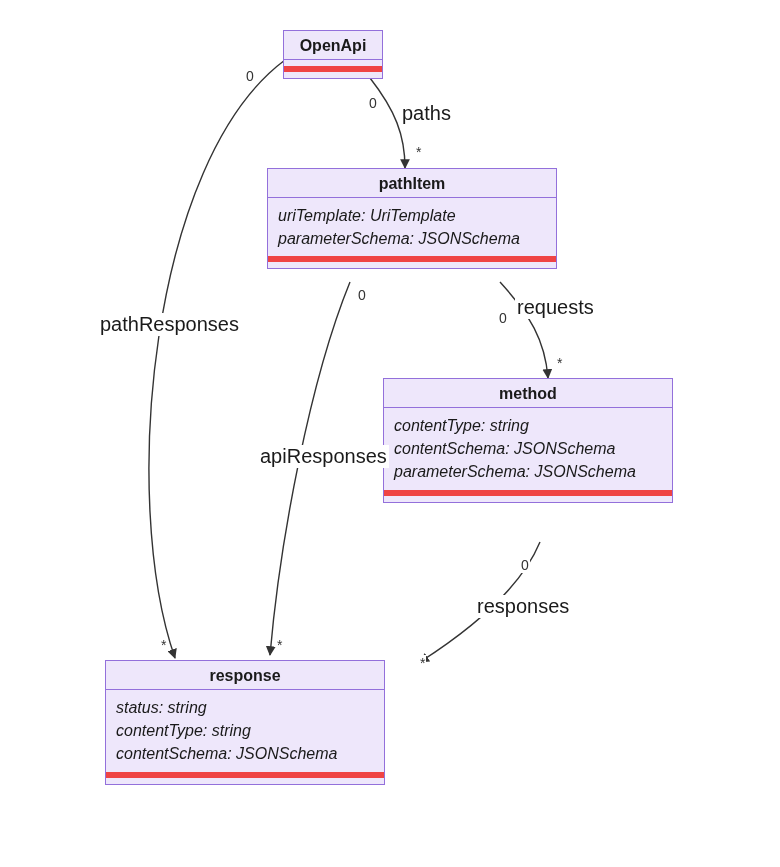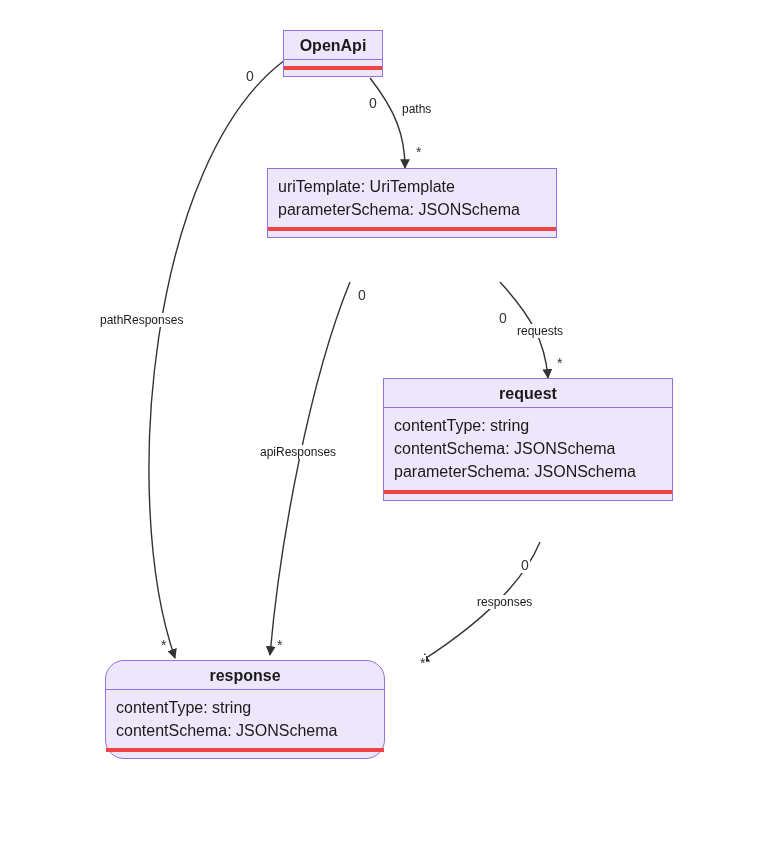--- a/index.html
+++ b/index.html
@@ -32,36 +32,37 @@
   }
   .class-title {
     font-weight: 700;
     text-align: center;
     padding: 6px 10px 4px 10px;
     border-bottom: 1px solid #9370db;
     white-space: nowrap;
   }
   .class-body {
     padding: 6px 10px;
-    border-bottom: 4px solid #ef4444;
+    border-bottom: 6px solid #ef4444;
     line-height: 1.45;
+    font-style: italic;
   }
   .class-body.empty {
     min-height: 6px;
     padding: 0;
   }
   .class-foot {
     min-height: 6px;
   }
   .attr {
     white-space: nowrap;
   }
   .edge-label {
     position: absolute;
-    font-size: 12px;
+    font-size: 20px;
     background: #fff;
     padding: 0 2px;
     white-space: nowrap;
   }
   .card-label {
     position: absolute;
     font-size: 14px;
     background: #fff;
     padding: 0 1px;
     white-space: nowrap;
@@ -91,51 +92,53 @@
     <path d="M 285 60 C 150 160, 120 500, 175 658" fill="none" stroke="#333" stroke-width="1.4" marker-end="url(#arrow)"></path>
   </svg>
 
   <div class="class-box" style="left:283px; top:30px; width:100px;">
     <div class="class-title">OpenApi</div>
     <div class="class-body empty"></div>
     <div class="class-foot"></div>
   </div>
 
   <div class="class-box" style="left:267px; top:168px; width:290px;">
+    <div class="class-title">pathItem</div>
     <div class="class-body">
       <div class="attr">uriTemplate: UriTemplate</div>
       <div class="attr">parameterSchema: JSONSchema</div>
     </div>
     <div class="class-foot"></div>
   </div>
 
   <div class="class-box" style="left:383px; top:378px; width:290px;">
-    <div class="class-title">request</div>
+    <div class="class-title">method</div>
     <div class="class-body">
       <div class="attr">contentType: string</div>
       <div class="attr">contentSchema: JSONSchema</div>
       <div class="attr">parameterSchema: JSONSchema</div>
     </div>
     <div class="class-foot"></div>
   </div>
 
-  <div class="class-box" style="left:105px; top:660px; width:280px;border-radius:19px;">
+  <div class="class-box" style="left:105px; top:660px; width:280px;">
     <div class="class-title">response</div>
     <div class="class-body">
+      <div class="attr">status: string</div>
       <div class="attr">contentType: string</div>
       <div class="attr">contentSchema: JSONSchema</div>
     </div>
     <div class="class-foot"></div>
   </div>
 
   <span class="edge-label" style="left:400px; top:102px;">paths</span>
   <span class="card-label" style="left:368px; top:95px;">0</span>
   <span class="card-label" style="left:415px; top:144px;">*</span>
 
-  <span class="edge-label" style="left:515px; top:324px;text-align:right;">requests</span>
+  <span class="edge-label" style="left:515px; top:296px;text-align:right;">requests</span>
   <span class="card-label" style="left:498px; top:310px;">0</span>
   <span class="card-label" style="left:556px; top:355px;">*</span>
 
   <span class="edge-label" style="left:475px; top:595px;">responses</span>
   <span class="card-label" style="left:520px; top:557px;">0</span>
   <span class="card-label" style="left:419px; top:655px;">*</span>
 
   <span class="edge-label" style="left:258px; top:445px;">apiResponses</span>
   <span class="card-label" style="left:357px; top:287px;">0</span>
   <span class="card-label" style="left:276px; top:637px;">*</span>

